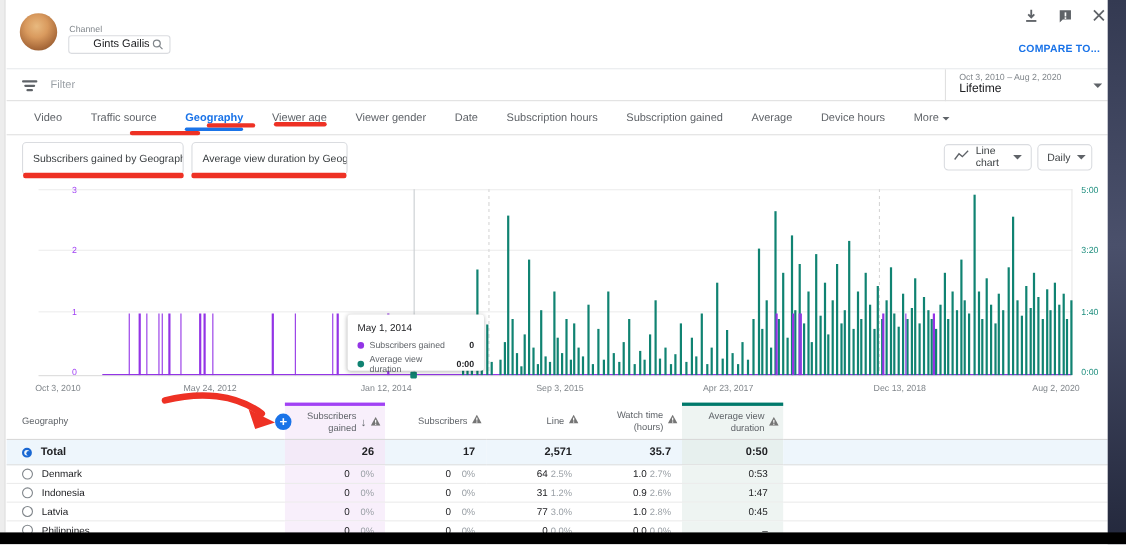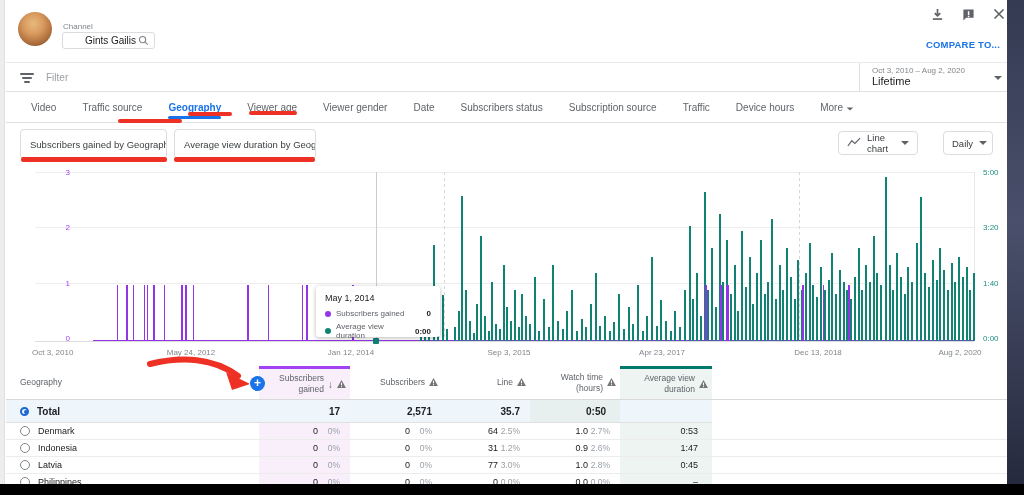--- a/index.html
+++ b/index.html
@@ -58,21 +58,21 @@
 
   
   .chip{ position:absolute; height:30px; border:1px solid #dadce0; border-radius:4px; background:#fff;
          display:flex; align-items:center; overflow:hidden; }
   .chip .bar{ width:4px; height:100%; }
   .chip .lbl{ font-size:9.5px; color:#3c4043; padding:0 10px 0 9px; flex:1; white-space:nowrap; }
   .chip1{ left:20px; top:129px; width:147px; }
   .chip2{ left:174px; top:129px; width:142px; }
   .ctrl{ position:absolute; top:131px; height:24px; border:1px solid #dadce0; border-radius:4px; background:#fff;
          display:flex; align-items:center; padding:0 8px; gap:6px; font-size:9.5px; color:#3c4043; }
-  .ctrl-chart{ left:838px; width:80px; }
+  .ctrl-chart{ left:858px; width:80px; }
   .ctrl-daily{ left:943px; width:50px; }
 
   
   .chart{ position:absolute; left:0; top:165px; width:1007px; height:195px; }
   .ylab-l{ position:absolute; left:50px; width:20px; text-align:right; font-size:8px; color:#a142f4; }
   .ylab-r{ position:absolute; left:983px; width:22px; font-size:8px; color:#1e8e7e; }
   .gridline{ position:absolute; left:35px; width:940px; height:1px; background:#ededed; }
   .plot{ position:absolute; left:35px; top:7px; width:940px; height:169px; border-right:1px solid #e8e8e8; }
   .baseline-gray{ position:absolute; left:0; right:0; bottom:-1px; height:1px; background:#dcdcdc; }
   .baseline-purple{ position:absolute; left:58px; right:0; bottom:0; height:1.5px; background:#9334e6; }
@@ -171,23 +171,23 @@
     <span class="caret date-caret"></span>
   </div>
 
   <div class="tabs">
     <span class="tab">Video</span>
     <span class="tab">Traffic source</span>
     <span class="tab active"><span>Geography</span><span class="blue-underline"></span></span>
     <span class="tab">Viewer age</span>
     <span class="tab">Viewer gender</span>
     <span class="tab">Date</span>
-    <span class="tab">Subscribers status</span>
-    <span class="tab">Subscription source</span>
-    <span class="tab">Traffic</span>
+    <span class="tab">Subscription hours</span>
+    <span class="tab">Subscription gained</span>
+    <span class="tab">Average</span>
     <span class="tab">Device hours</span>
     <span class="tab"><span>More</span><span class="caret"></span></span>
   </div>
 
   <div class="chip chip1">
     <span class="bar" style="background:#a142f4"></span>
     <span class="lbl">Subscribers gained by Geography</span>
 
   </div>
   <div class="chip chip2">
@@ -465,20 +465,23 @@
             </svg></span>
       </div>
       <div class="cell"></div>
     </div>
 
     <div class="trow row-total">
       <div class="cell cell-geo">
           <span class="radio-total"></span>
           <span>Total</span>
         </div>
+      <div class="cell c-sg solo">
+          <span class="val">26</span>
+        </div>
       <div class="cell solo">
           <span class="val">17</span>
         </div>
       <div class="cell solo">
           <span class="val">2,571</span>
         </div>
       <div class="cell solo">
           <span class="val">35.7</span>
         </div>
       <div class="cell c-avg avg-solo">

